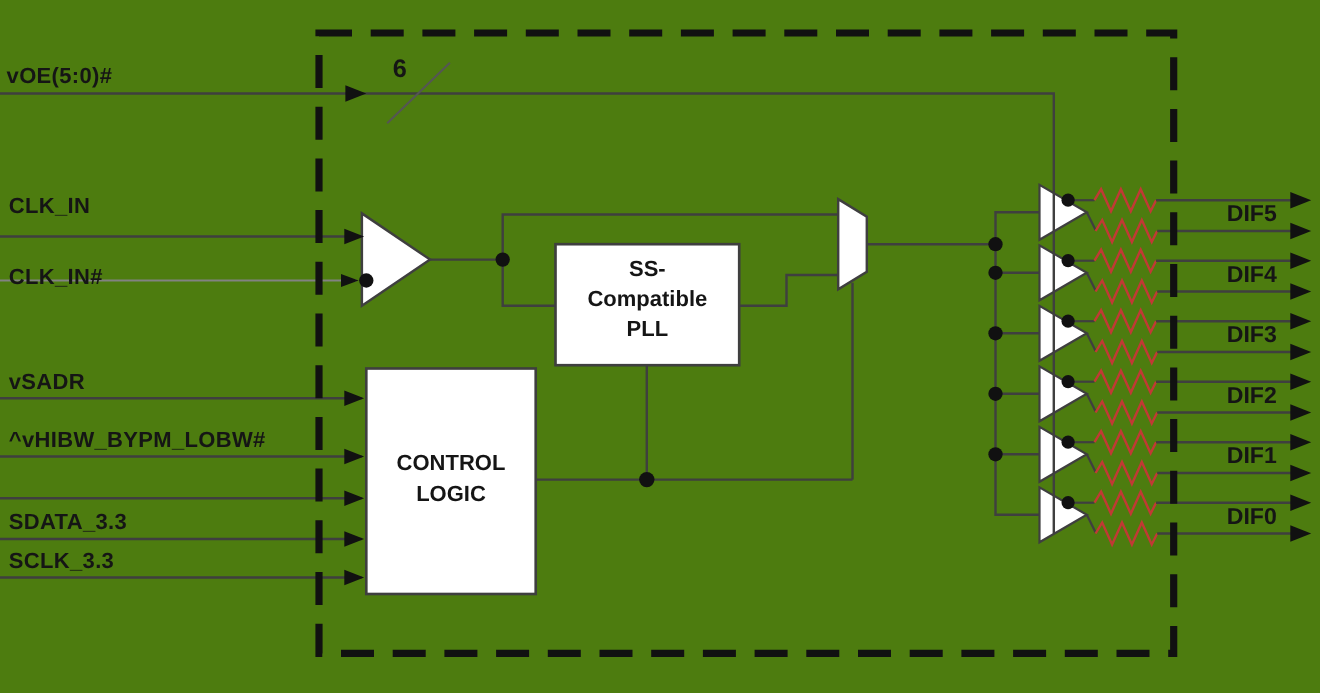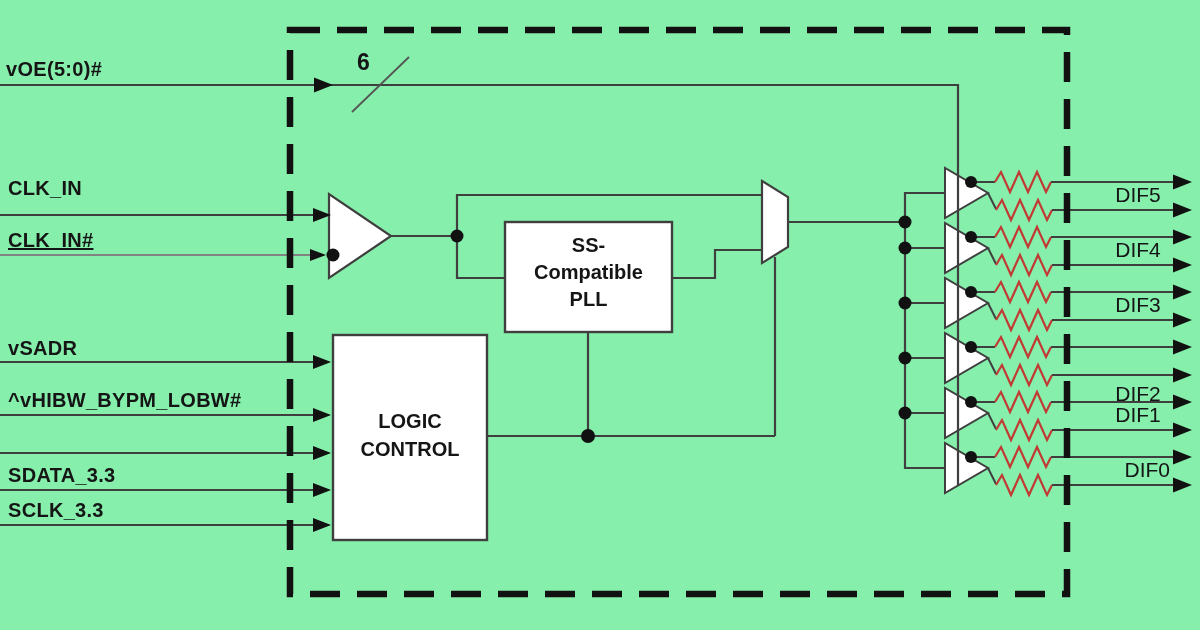--- a/index.html
+++ b/index.html
@@ -1,19 +1,19 @@
 <!DOCTYPE html>
 <html style="--wire: #3f3f3f; --resistor: #c13a34; --border: #111111; --text: #151515; --graywire: #828282;"><head>
 <meta charset="utf-8">
 <style>
   html,body{margin:0;padding:0;background:#ffffff;}
   #stage{
     position:relative;
     width:1200px;height:630px;
-    background:#86efac;
+    background:#4d7c0f;
     font-family:"Liberation Sans",sans-serif;
     overflow:hidden;
   }
   #wires{position:absolute;left:0;top:0;}
   .lbl{
     position:absolute;
     color:var(--text,#151515);
     font-weight:700;
     font-size:20px;
     letter-spacing:0.3px;
@@ -24,21 +24,21 @@
     position:absolute;
     color:var(--text,#151515);
     font-weight:700;
     font-size:20px;
     text-align:center;
     line-height:27px;
   }
   .diflbl{
     position:absolute;
     color:var(--text,#151515);
-    font-weight:400;
+    font-weight:700;
     font-size:21px;
     width:64px;
     text-align:center;
     line-height:22px;
   }
   .buswidth{
     position:absolute;
     color:var(--text,#151515);
     font-weight:700;
     font-size:23px;
@@ -197,37 +197,37 @@
       <circle cx="971" cy="457" r="6"></circle>
     </g>
 
     <rect x="290" y="30" width="777" height="564" fill="none" stroke="#111111" stroke-width="6.5" stroke-dasharray="30 17"></rect>
   </svg>
 
   <div class="lbl" style="left:6px;top:57px;">vOE(5:0)#</div>
   <div class="buswidth" style="left:357px;top:50px;">6</div>
 
   <div class="lbl" style="left:8px;top:176px;">CLK_IN</div>
-  <div class="lbl" style="left:8px;top:228px;text-decoration:underline;">CLK_IN#</div>
+  <div class="lbl" style="left:8px;top:240px;">CLK_IN#</div>
   <div class="lbl" style="left:8px;top:336px;">vSADR</div>
   <div class="lbl" style="left:8px;top:388px;">^vHIBW_BYPM_LOBW#</div>
   <div class="lbl" style="left:8px;top:463px;">SDATA_3.3</div>
   <div class="lbl" style="left:8px;top:498px;">SCLK_3.3</div>
 
   <div class="blocklbl" style="left:505px;top:232px;width:167px;">
     <div>SS-</div>
     <div>Compatible</div>
     <div>PLL</div>
   </div>
 
   <div class="blocklbl" style="left:333px;top:407px;width:154px;line-height:28px;">
+    <div>CONTROL</div>
     <div>LOGIC</div>
-    <div>CONTROL</div>
   </div>
 
   <div class="diflbl" style="left:1106px;top:184px;">DIF5</div>
   <div class="diflbl" style="left:1106px;top:239px;">DIF4</div>
   <div class="diflbl" style="left:1106px;top:294px;text-align:center;">DIF3</div>
-  <div class="diflbl" style="left:1106px;top:349px;margin-top:34px;">DIF2</div>
+  <div class="diflbl" style="left:1106px;top:349px;">DIF2</div>
   <div class="diflbl" style="left:1106px;top:404px;">DIF1</div>
-  <div class="diflbl" style="left:1106px;top:459px;text-align:right;">DIF0</div>
+  <div class="diflbl" style="left:1106px;top:459px;">DIF0</div>
 
 </div>
 
 </body></html>

